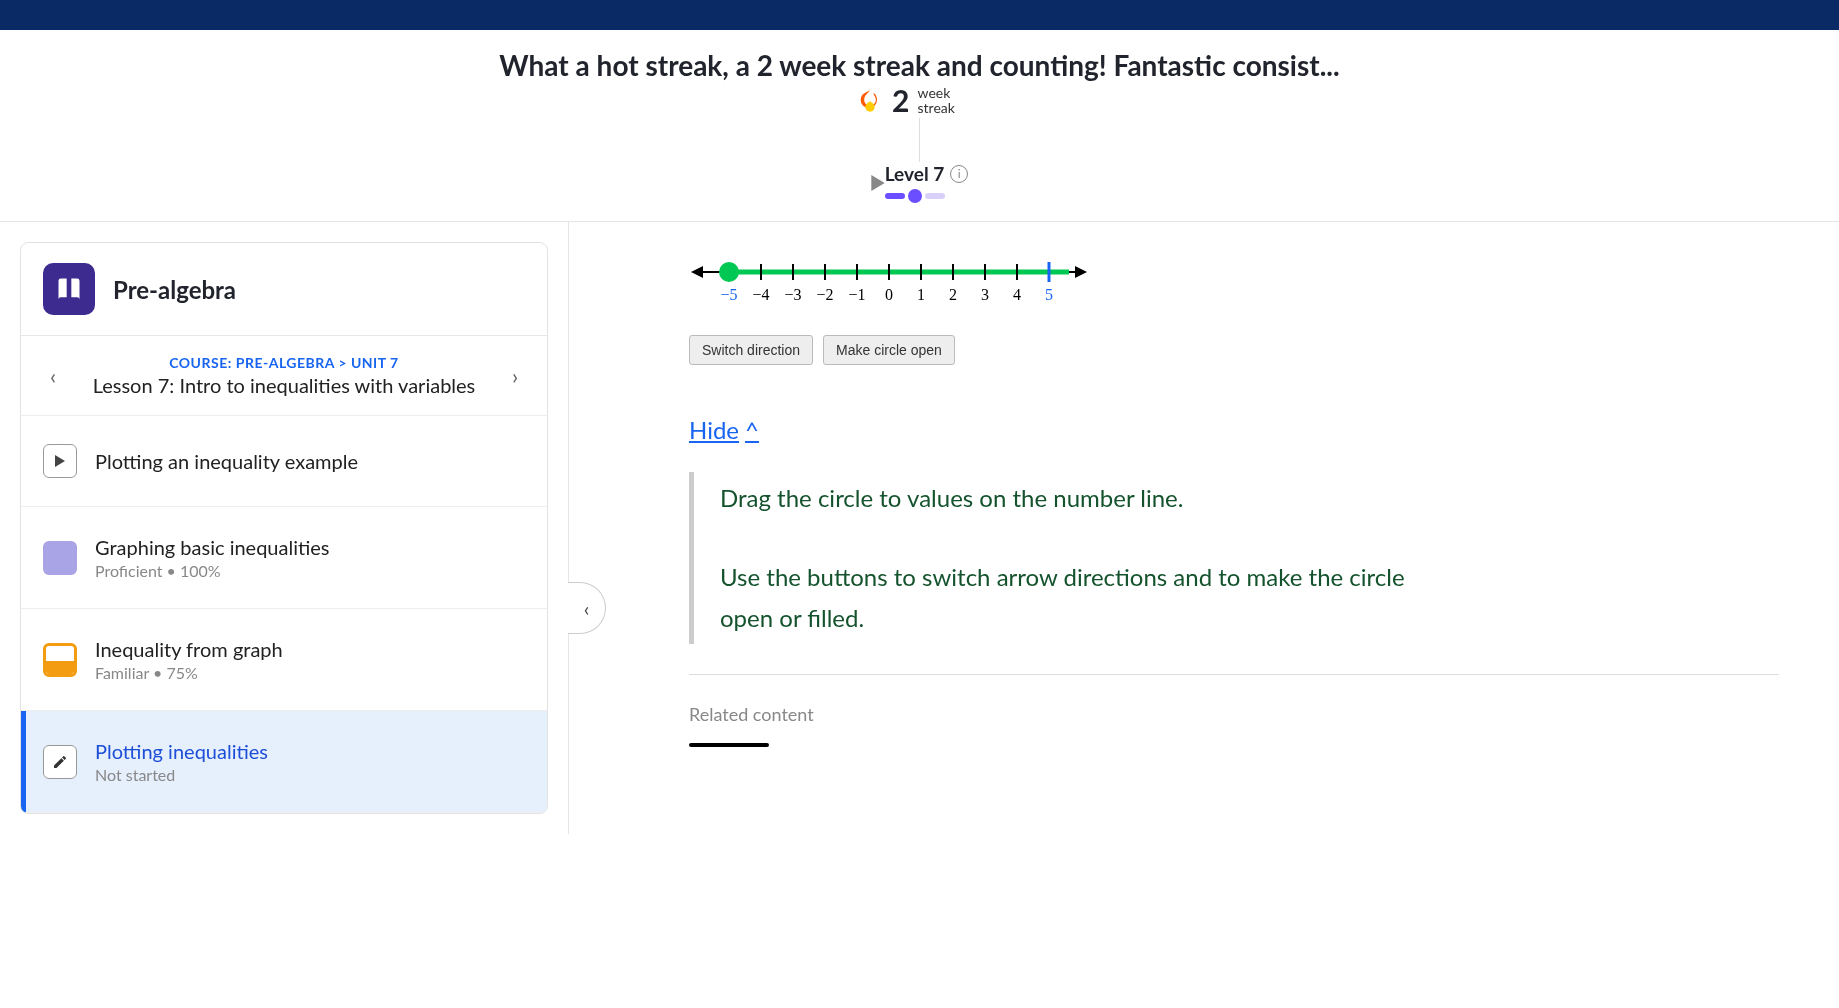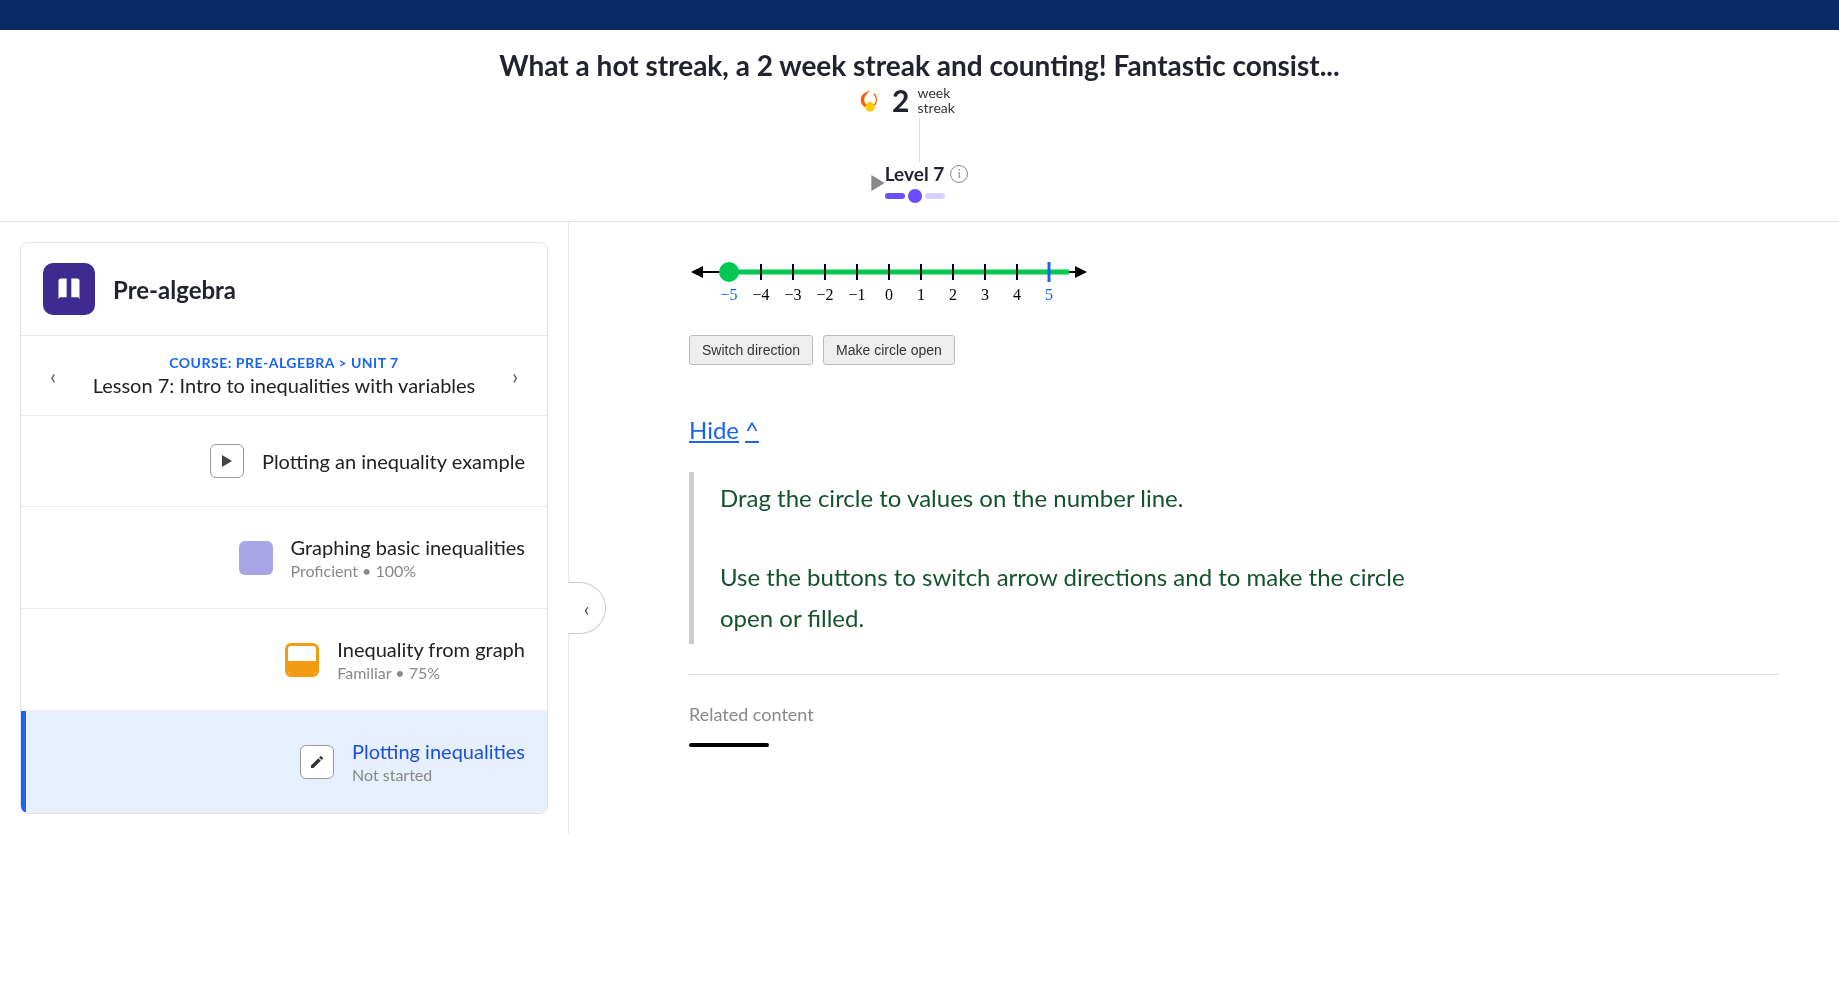--- a/index.html
+++ b/index.html
@@ -34,21 +34,21 @@
 .course-icon { width: 52px; height: 52px; background: #3d2b8f; border-radius: 10px; display: flex; align-items: center; justify-content: center; }
 .course-title { font-size: 24px; font-weight: 700; }
 
 .breadcrumb-row { display: flex; align-items: center; padding: 18px 14px; border-bottom: 1px solid #eee; }
 .chev-btn { width: 36px; text-align: center; color: #666; font-size: 22px; cursor: pointer; }
 .bc-center { flex: 1; text-align: center; }
 .bc-path { color: #1865f2; font-size: 14px; font-weight: 700; letter-spacing: .5px; }
 .bc-lesson { font-size: 20px; font-weight: 400; margin-top: 2px; color: #222; }
 
 .lesson-list { }
-.lesson-item { display: flex; align-items: center; gap: 18px; padding: 28px 22px; border-bottom: 1px solid #eee; cursor: pointer; justify-content: flex-end; }
+.lesson-item { display: flex; align-items: center; gap: 18px; padding: 28px 22px; border-bottom: 1px solid #eee; cursor: pointer; }
 .lesson-item.active { background: #e6effc; border-left: 5px solid #1865f2; padding-left: 17px; }
 .li-icon { width: 34px; height: 34px; border-radius: 6px; display: flex; align-items: center; justify-content: center; flex-shrink: 0; }
 .li-icon.play { border: 1.5px solid #999; color: #444; font-size: 12px; }
 .li-icon.purple { background: #a8a4e6; border-radius: 6px; }
 .li-icon.orange { background: #fff; border: 3px solid #f39c12; border-radius: 6px; position: relative; overflow: hidden; }
 .li-icon.orange::after { content: ""; position: absolute; bottom: 0; left: 0; right: 0; height: 45%; background: #f39c12; }
 .li-icon.pencil { border: 1.5px solid #999; background: #fff; }
 .li-title { font-size: 20px; color: #222; }
 .li-title.blue { color: #1d4ed8; }
 .li-sub { font-size: 16px; color: #888; margin-top: 2px; }

